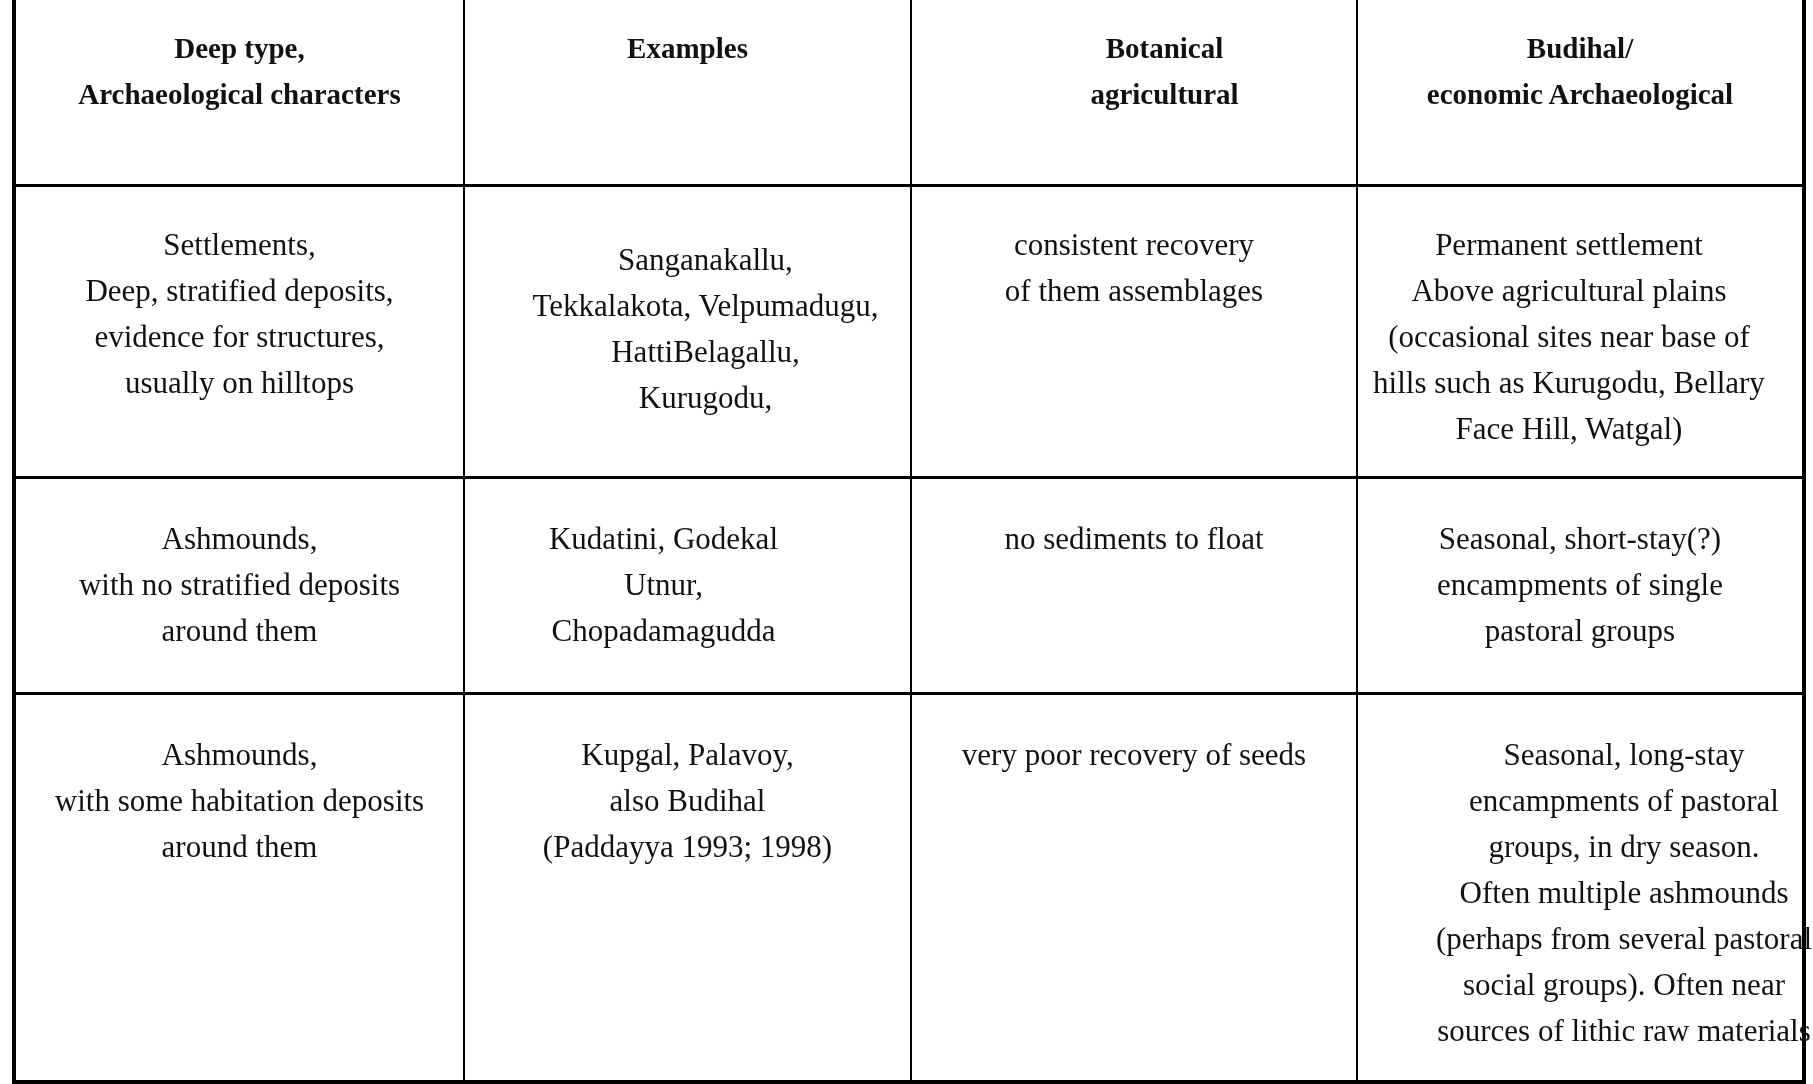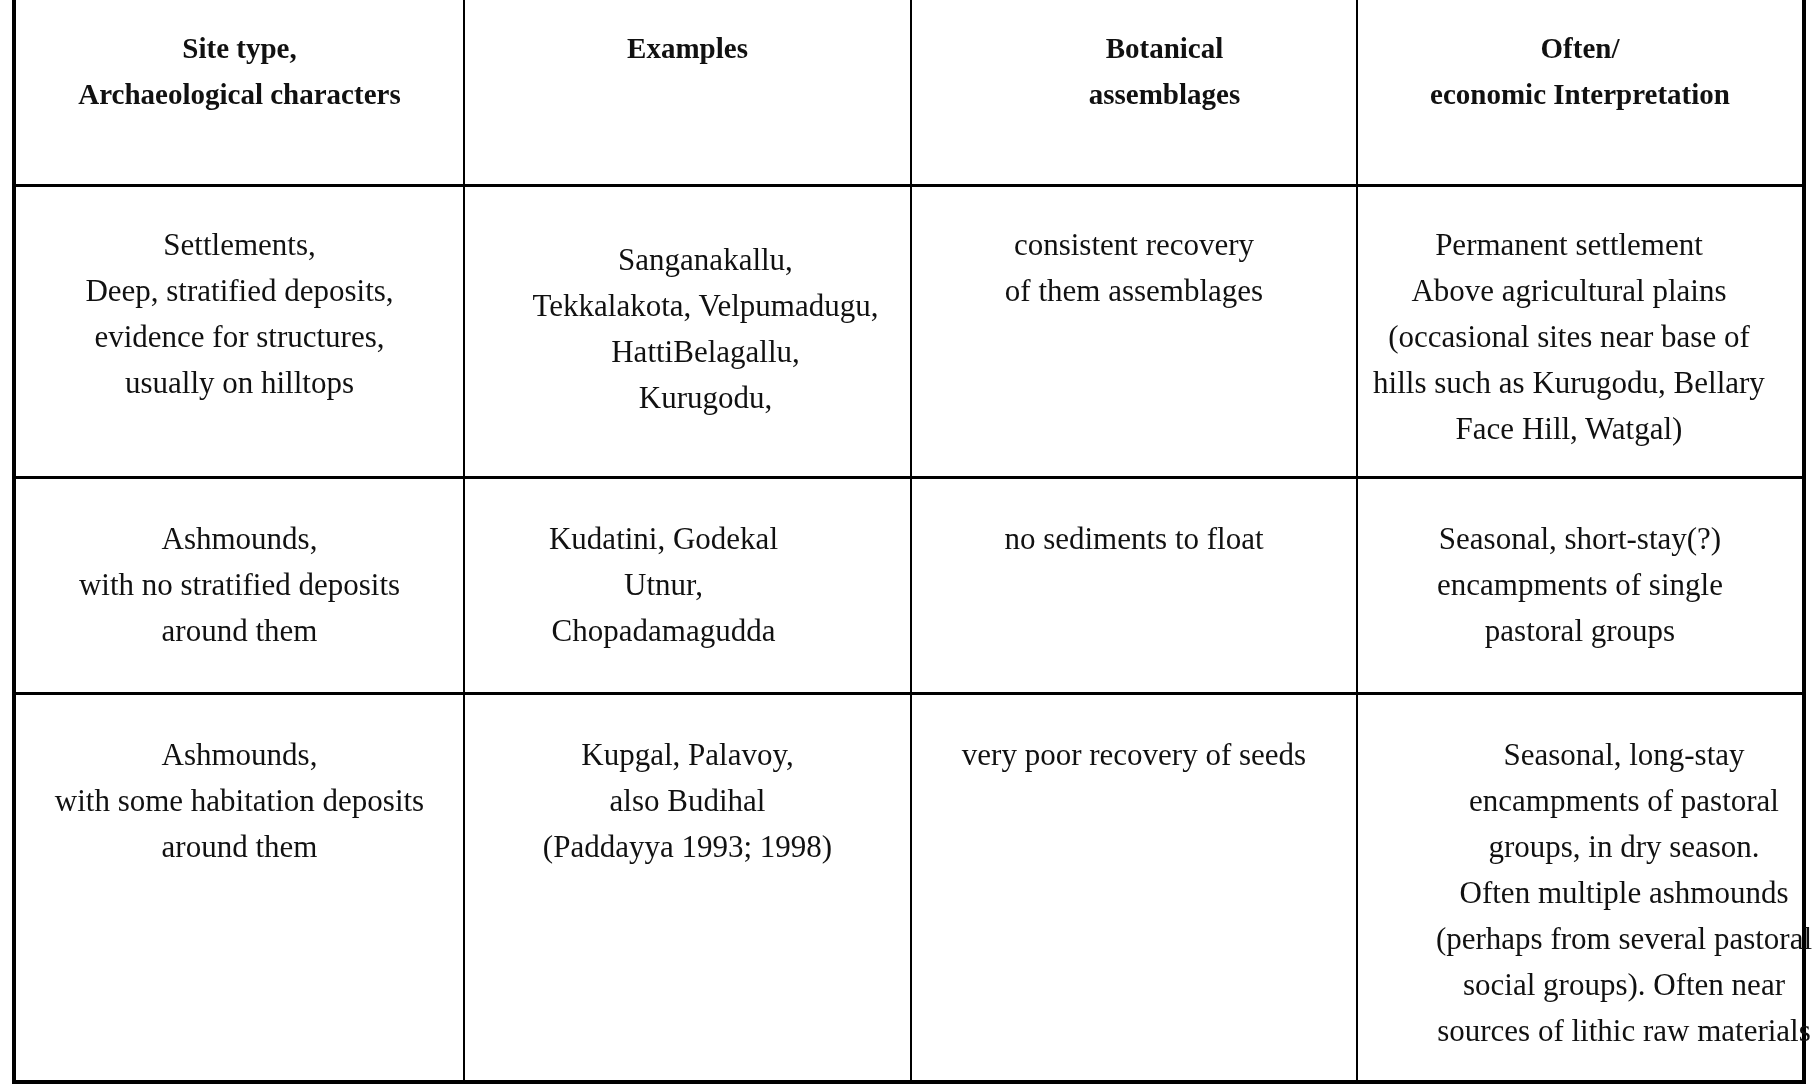--- a/index.html
+++ b/index.html
@@ -20,33 +20,33 @@
 
 <div class="frame"></div>
 <div class="vline" style="left:463px"></div>
 <div class="vline" style="left:910px"></div>
 <div class="vline" style="left:1356px"></div>
 <div class="hline" style="top:184px"></div>
 <div class="hline" style="top:476px"></div>
 <div class="hline" style="top:692px"></div>
 
 <div class="cell hdr" style="left:16px;width:447px;top:25px;">
-  <span class="ln">Site type,</span>
+  <span class="ln">Deep type,</span>
   <span class="ln">Archaeological characters</span>
 </div>
 <div class="cell hdr" style="left:465px;width:445px;top:25px;">
   <span class="ln">Examples</span>
 </div>
 <div class="cell hdr" style="left:912px;width:505px;top:25px;">
   <span class="ln">Botanical</span>
-  <span class="ln">assemblages</span>
+  <span class="ln">agricultural</span>
 </div>
 <div class="cell hdr" style="left:1358px;width:444px;top:25px;">
-  <span class="ln">Often/</span>
-  <span class="ln">economic Interpretation</span>
+  <span class="ln">Budihal/</span>
+  <span class="ln">economic Archaeological</span>
 </div>
 
 <div class="cell" style="left:16px;width:447px;top:222px;">
   <span class="ln">Settlements,</span>
   <span class="ln">Deep, stratified deposits,</span>
   <span class="ln">evidence for structures,</span>
   <span class="ln">usually on hilltops</span>
 </div>
 <div class="cell" style="left:465px;width:445px;top:237px;padding-left:44px;">
   <span class="ln">Sanganakallu,</span>

